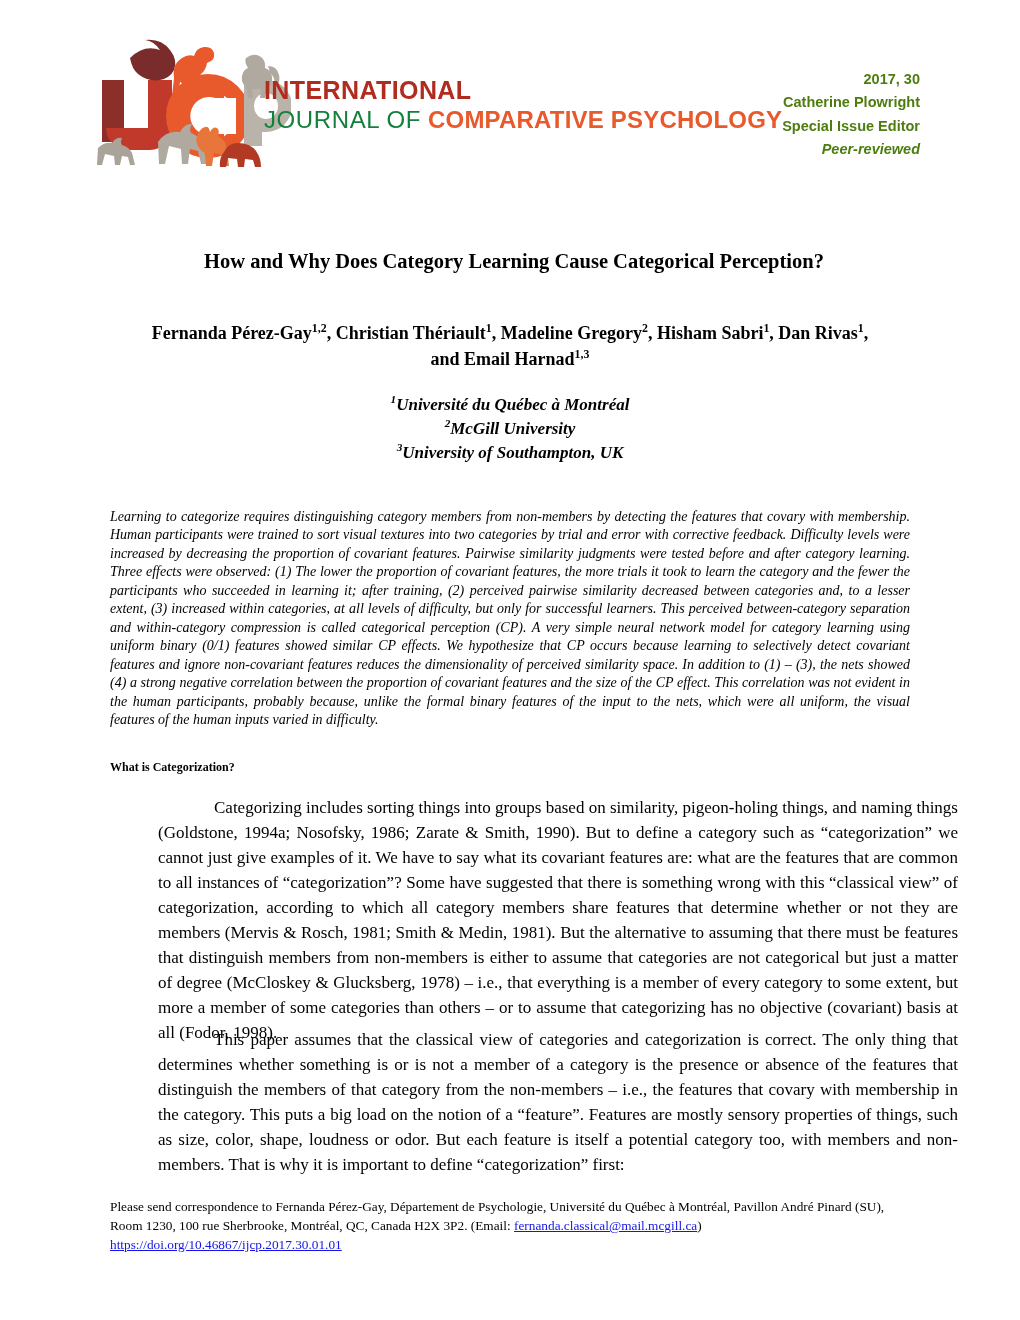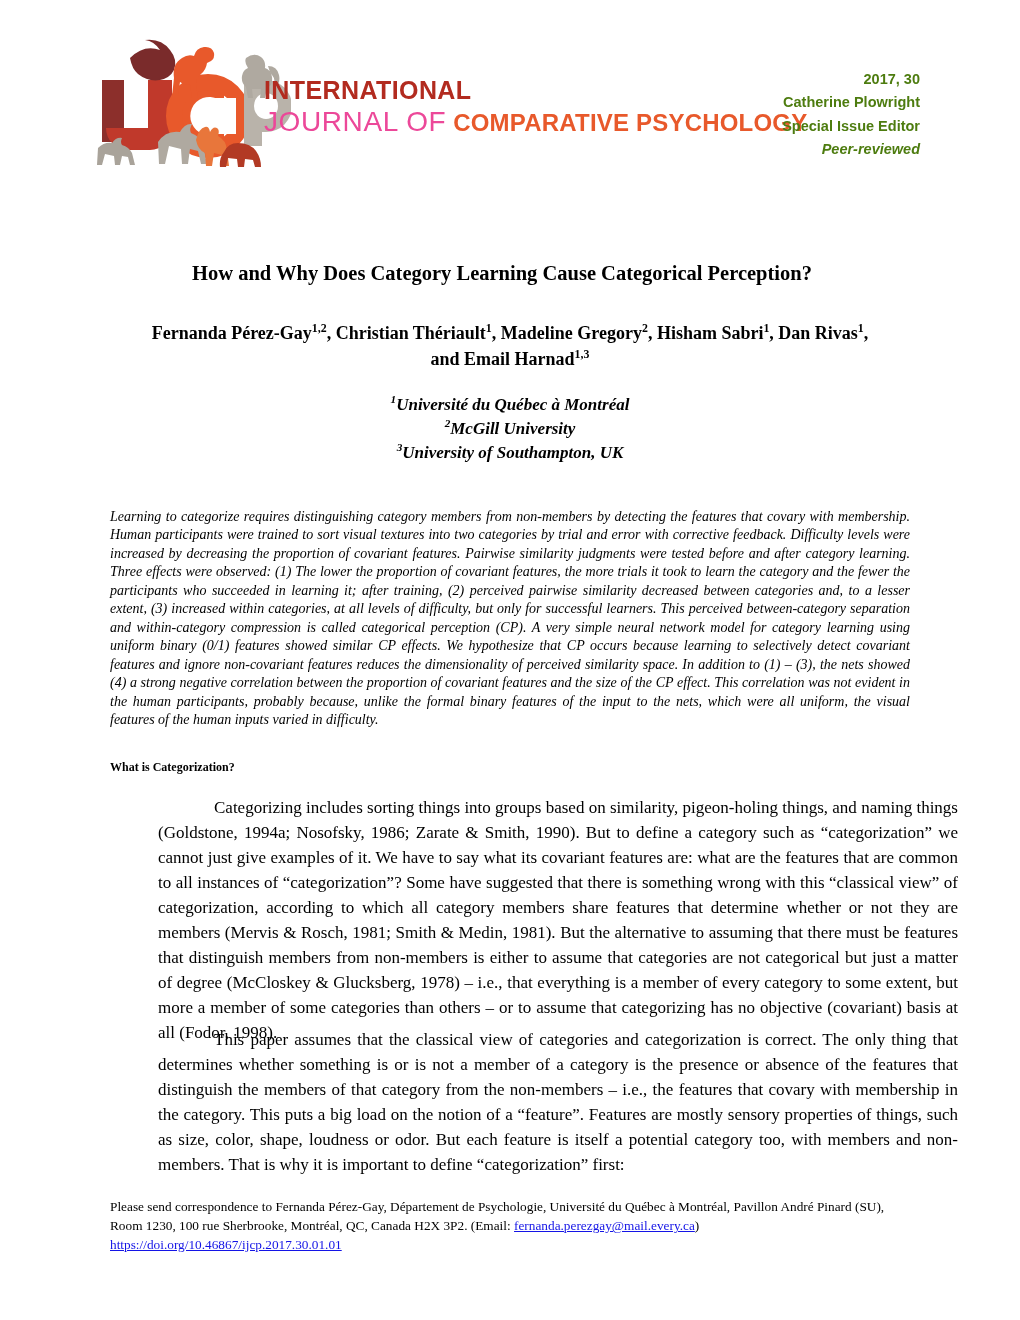--- a/index.html
+++ b/index.html
@@ -63,23 +63,23 @@
   }
   .logo-line2 {
     font-family: "Liberation Sans", sans-serif;
     font-weight: bold;
     font-size: 24px;
     letter-spacing: 0.2px;
     margin-top: 5px;
     white-space: nowrap;
   }
   .logo-journal-of {
-    color: #ec4899;
+    color: #15803d;
     font-weight: normal;
-    font-size: 28px;
+    font-size: 24px;
     letter-spacing: 0.6px;
   }
   .logo-compsy {
     color: #E8592B;
   }
 
   .issue-info {
     position: absolute;
     right: 100px;
     top: 40px;
@@ -91,27 +91,26 @@
     line-height: 1.62;
   }
   .issue-info .peer {
     font-style: italic;
   }
 
   
   .doc-title {
     position: absolute;
     top: 249px;
-    left: 102px;
+    left: 114px;
     width: 800px;
     text-align: center;
     font-size: 20.5px;
     font-weight: bold;
     line-height: 1.25;
-    margin-top: 12px;
   }
 
   .authors {
     position: absolute;
     top: 321px;
     left: 104px;
     width: 812px;
     text-align: center;
     font-size: 18px;
     font-weight: bold;
@@ -271,17 +270,17 @@
 
   <div class="body-text" id="para1">
     <p>Categorizing includes sorting things into groups based on similarity, pigeon-holing things, and naming things (Goldstone, 1994a; Nosofsky, 1986; Zarate &amp; Smith, 1990). But to define a category such as “categorization” we cannot just give examples of it. We have to say what its covariant features are: what are the features that are common to all instances of “categorization”? Some have suggested that there is something wrong with this “classical view” of categorization, according to which all category members share features that determine whether or not they are members (Mervis &amp; Rosch, 1981; Smith &amp; Medin, 1981). But the alternative to assuming that there must be features that distinguish members from non-members is either to assume that categories are not categorical but just a matter of degree (McCloskey &amp; Glucksberg, 1978) – i.e., that everything is a member of every category to some extent, but more a member of some categories than others – or to assume that categorizing has no objective (covariant) basis at all (Fodor, 1998).</p>
   </div>
 
   <div class="body-text" id="para2">
     <p>This paper assumes that the classical view of categories and categorization is correct. The only thing that determines whether something is or is not a member of a category is the presence or absence of the features that distinguish the members of that category from the non-members – i.e., the features that covary with membership in the category. This puts a big load on the notion of a “feature”. Features are mostly sensory properties of things, such as size, color, shape, loudness or odor. But each feature is itself a potential category too, with members and non-members. That is why it is important to define “categorization” first:</p>
   </div>
 
   <div class="footnote">
-    <span>Please send correspondence to Fernanda Pérez-Gay, Département de Psychologie, Université du Québec à Montréal, Pavillon André Pinard (SU), Room 1230, 100 rue Sherbrooke, Montréal, QC, Canada H2X 3P2. (Email: </span><span class="link">fernanda.perezgay@mail.every.ca</span><span>)</span><br>
+    <span>Please send correspondence to Fernanda Pérez-Gay, Département de Psychologie, Université du Québec à Montréal, Pavillon André Pinard (SU), Room 1230, 100 rue Sherbrooke, Montréal, QC, Canada H2X 3P2. (Email: </span><span class="link">fernanda.classical@mail.mcgill.ca</span><span>)</span><br>
     <span class="link">https://doi.org/10.46867/ijcp.2017.30.01.01</span>
   </div>
 
 </div>
 
 </body></html>

